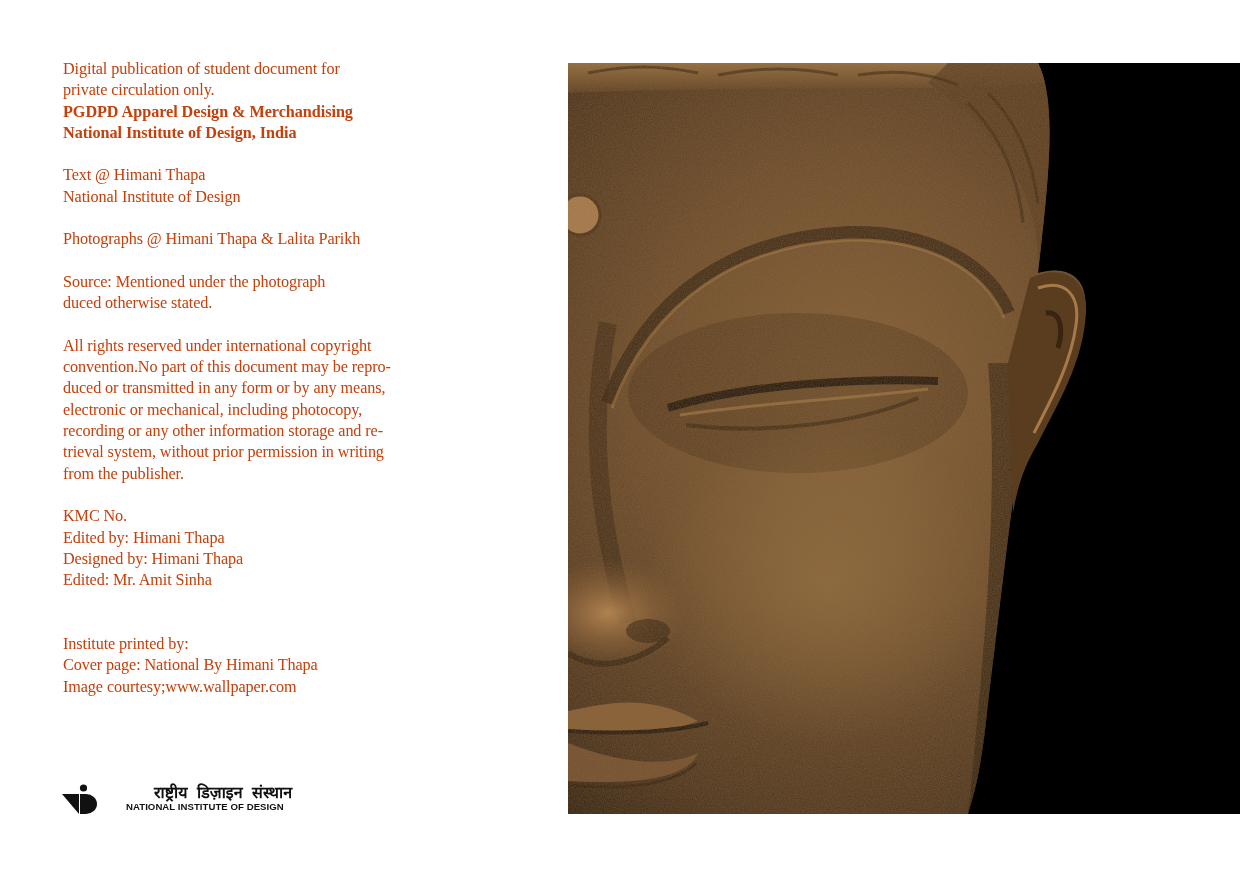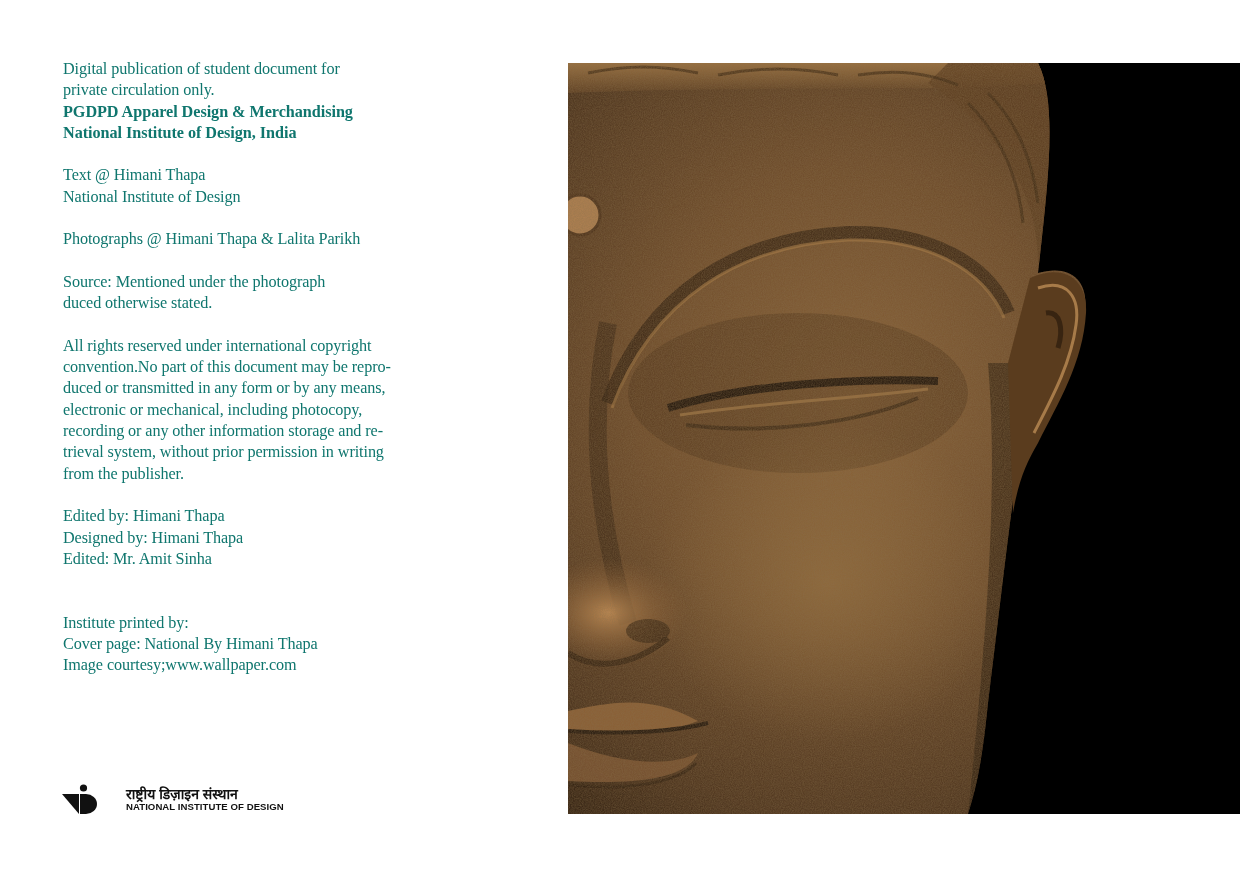--- a/index.html
+++ b/index.html
@@ -16,21 +16,21 @@
       color: #1a1a1a;
     }
     .text-column {
       position: absolute;
       left: 63px;
       top: 59px;
       width: 380px;
       font-family: "Liberation Serif", "DejaVu Serif", serif;
       font-size: 16.2px;
       line-height: 21.3px;
-      color: #0f766e;
+      color: #c2410c;
       letter-spacing: -0.1px;
     }
     .text-column .line {
       display: block;
       white-space: nowrap;
     }
     .text-column .bold {
       font-weight: bold;
       letter-spacing: -0.05px;
     }
@@ -57,25 +57,26 @@
       height: 32px;
       position: relative;
     }
     .logo-text {
       margin-left: 26px;
       display: flex;
       flex-direction: column;
       line-height: 12px;
     }
     .logo-hindi {
-      font-family: Liberation Sans, sans-serif;
-      font-size: 14px;
+      font-family: Liberation Mono, monospace;
+      font-size: 16px;
       font-weight: bold;
       color: #111;
       letter-spacing: 0;
+      margin-left: 28px;
     }
     .logo-english {
       font-family: "Liberation Sans", "DejaVu Sans", sans-serif;
       font-size: 9.6px;
       font-weight: bold;
       color: #111;
       letter-spacing: 0.05px;
       margin-top: 1px;
     }
 
@@ -121,20 +122,21 @@
   <span class="line">All rights reserved under international copyright</span>
   <span class="line">convention.No part of this document may be repro-</span>
   <span class="line">duced or transmitted in any form or by any means,</span>
   <span class="line">electronic or mechanical, including photocopy,</span>
   <span class="line">recording or any other information storage and re-</span>
   <span class="line">trieval system, without prior permission in writing</span>
   <span class="line">from the publisher.</span>
 
   <span class="gap"></span>
 
+  <span class="line">KMC No.</span>
   <span class="line">Edited by: Himani Thapa</span>
   <span class="line">Designed by: Himani Thapa</span>
   <span class="line">Edited: Mr. Amit Sinha</span>
 
   <span class="gap-lg"></span>
 
   <span class="line">Institute printed by:</span>
   <span class="line">Cover page: National By Himani Thapa</span>
   <span class="line">Image courtesy;www.wallpaper.com</span>
 </div>

